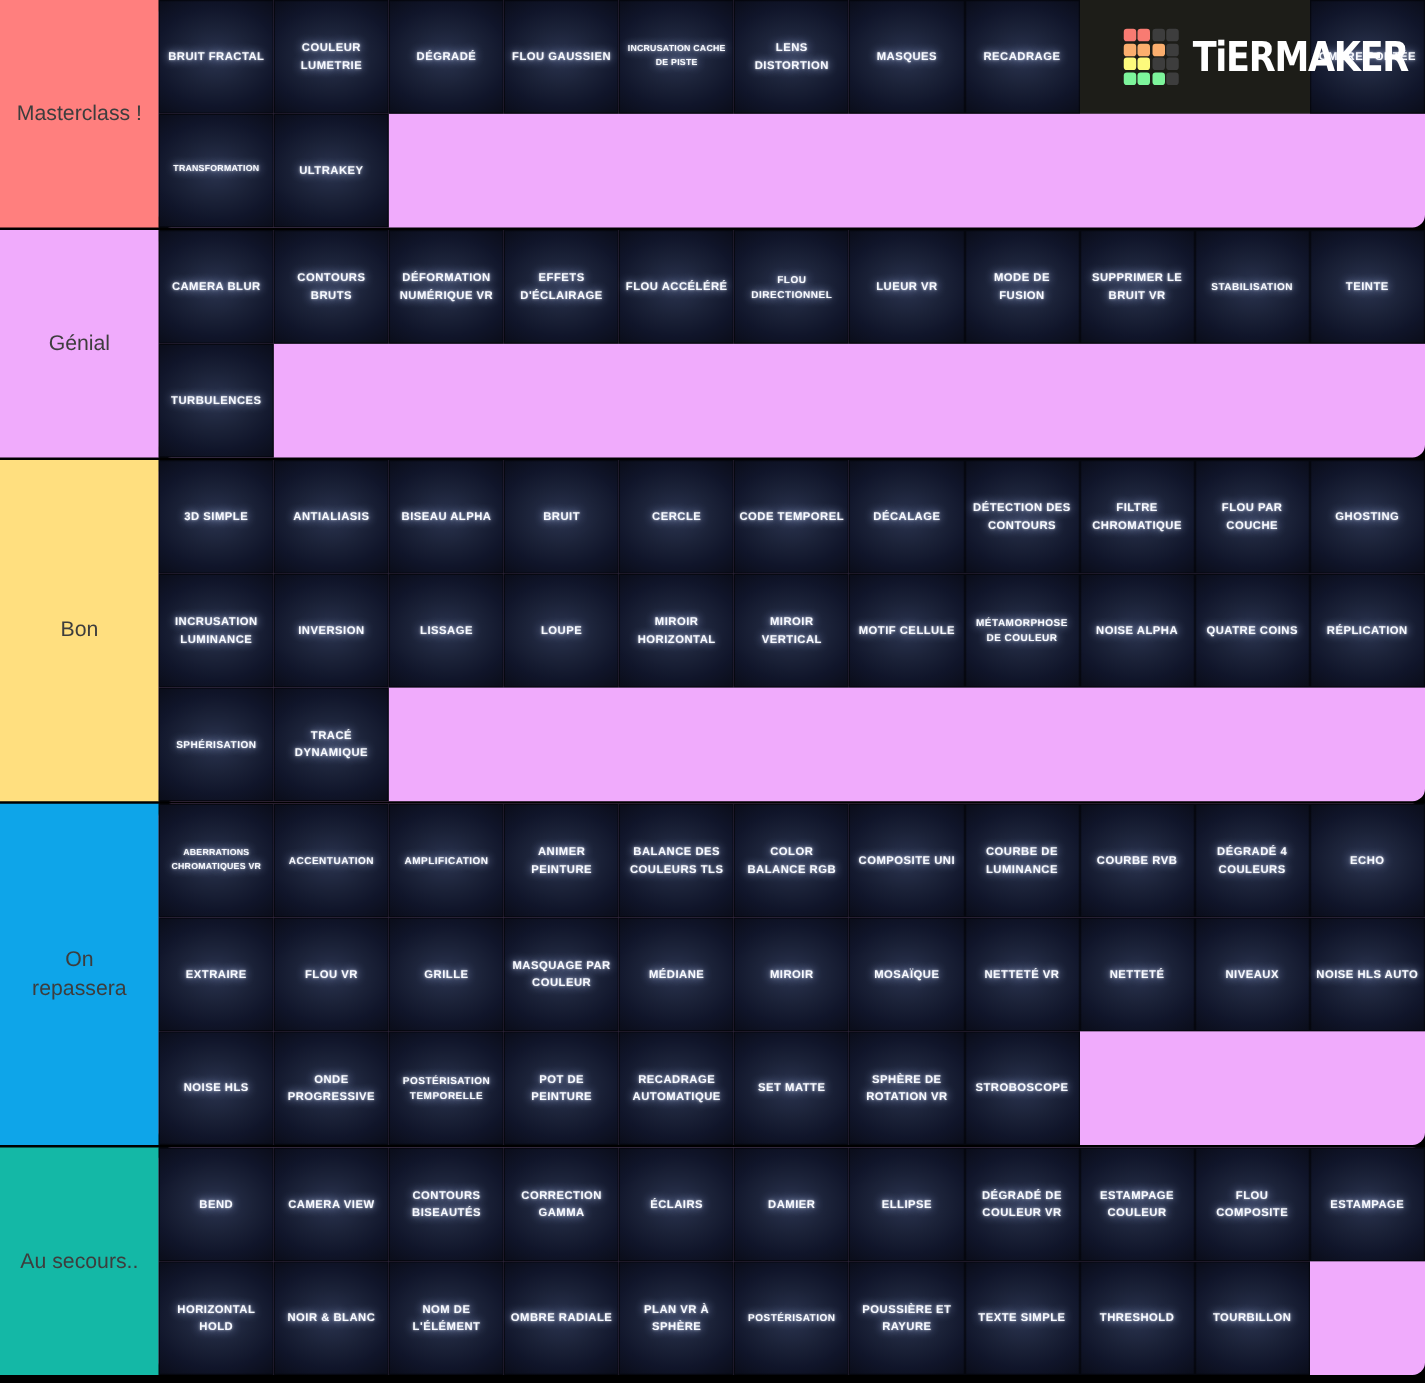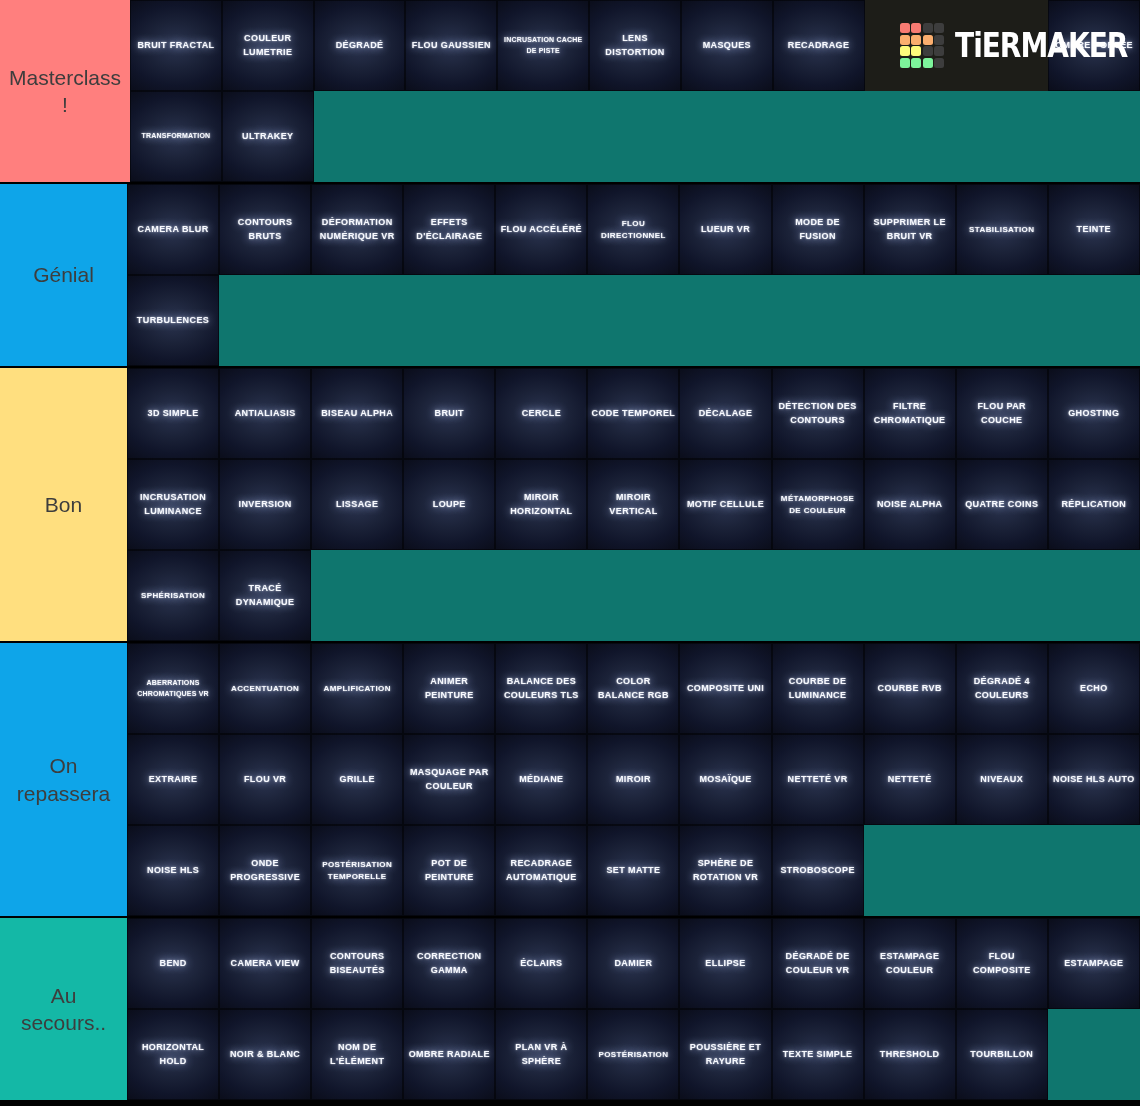--- a/index.html
+++ b/index.html
@@ -1,26 +1,27 @@
 <!DOCTYPE html>
 <html><head>
 <meta charset="utf-8">
 <style>
   * { margin:0; padding:0; box-sizing:border-box; }
   html,body { width:1140px; height:1106px; background:#000; overflow:hidden; }
   #tier-list { width:1140px; font-family:"Liberation Sans",sans-serif; }
   .tier-row { display:flex; border-bottom:2px solid #000; }
   .tier-label {
     flex:0 0 127px; display:flex; align-items:center; justify-content:center;
-    text-align:center; font-size:21px; color:#3d3d3d; padding:0 9px;
+    text-align:center; font-size:17px; color:#3d3d3d; padding:0 9px;
     white-space:pre-line; line-height:1.3;
   }
   .tier-content {
     flex:1 1 auto; display:flex; flex-wrap:wrap; align-content:flex-start;
-    background:#0f766e;
+    background:#f0abfc;
+    border-radius:10px;
   }
   .tile {
     flex:0 0 9.0909%; height:91px; display:flex; align-items:center; justify-content:center;
     text-align:center; padding:3px;
     background: radial-gradient(ellipse 78% 62% at 50% 50%, #2b3450 0%, #1b2238 42%, #10152a 72%, #0b0e1c 100%);
     border:1px solid rgba(0,0,0,0.5);
     cursor:grab;
   }
   .tile-text {
     color:#f8faff; font-size:9px; font-weight:bold; letter-spacing:0.4px;
@@ -101,21 +102,21 @@
         </div>
         <div class="tile xs">
           <span class="tile-text">TRANSFORMATION</span>
         </div>
         <div class="tile">
           <span class="tile-text">ULTRAKEY</span>
         </div>
       </div>
     </div>
     <div class="tier-row">
-      <div class="tier-label" style="background: #0ea5e9;">Génial</div>
+      <div class="tier-label" style="background: #f0abfc;">Génial</div>
       <div class="tier-content">
         <div class="tile">
           <span class="tile-text">CAMERA BLUR</span>
         </div>
         <div class="tile">
           <span class="tile-text">CONTOURS BRUTS</span>
         </div>
         <div class="tile">
           <span class="tile-text">DÉFORMATION NUMÉRIQUE VR</span>
         </div>

